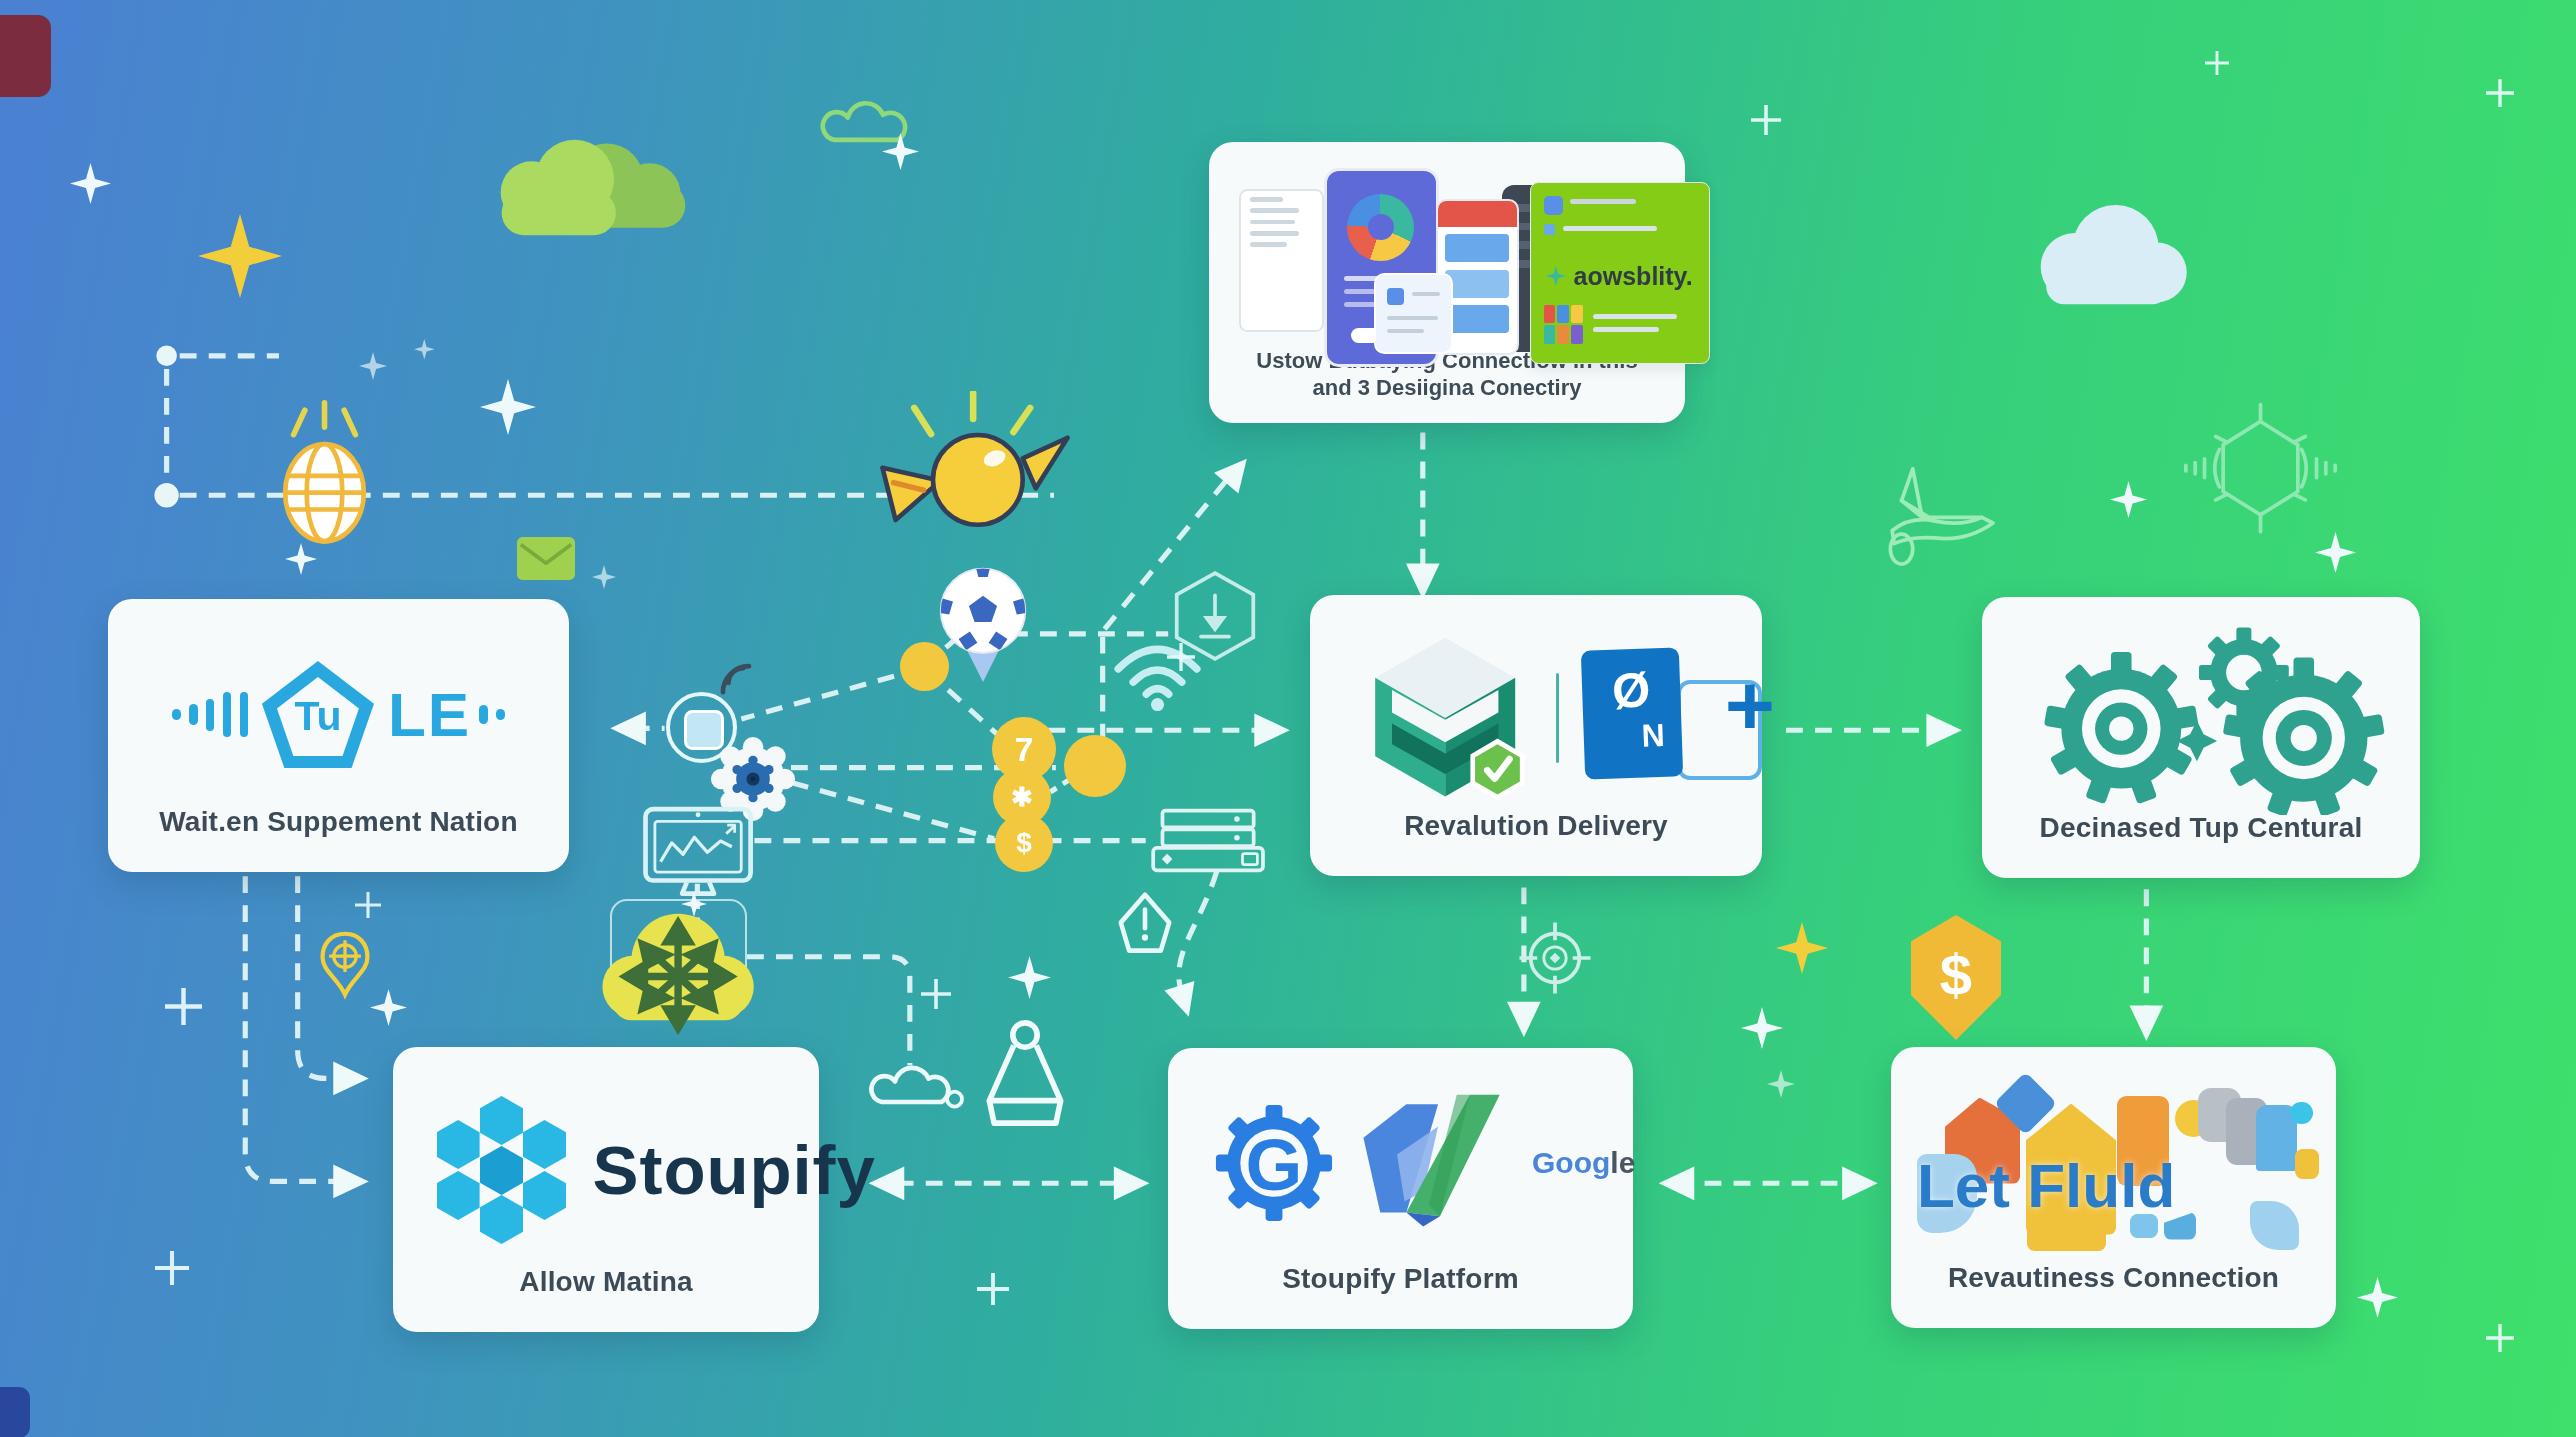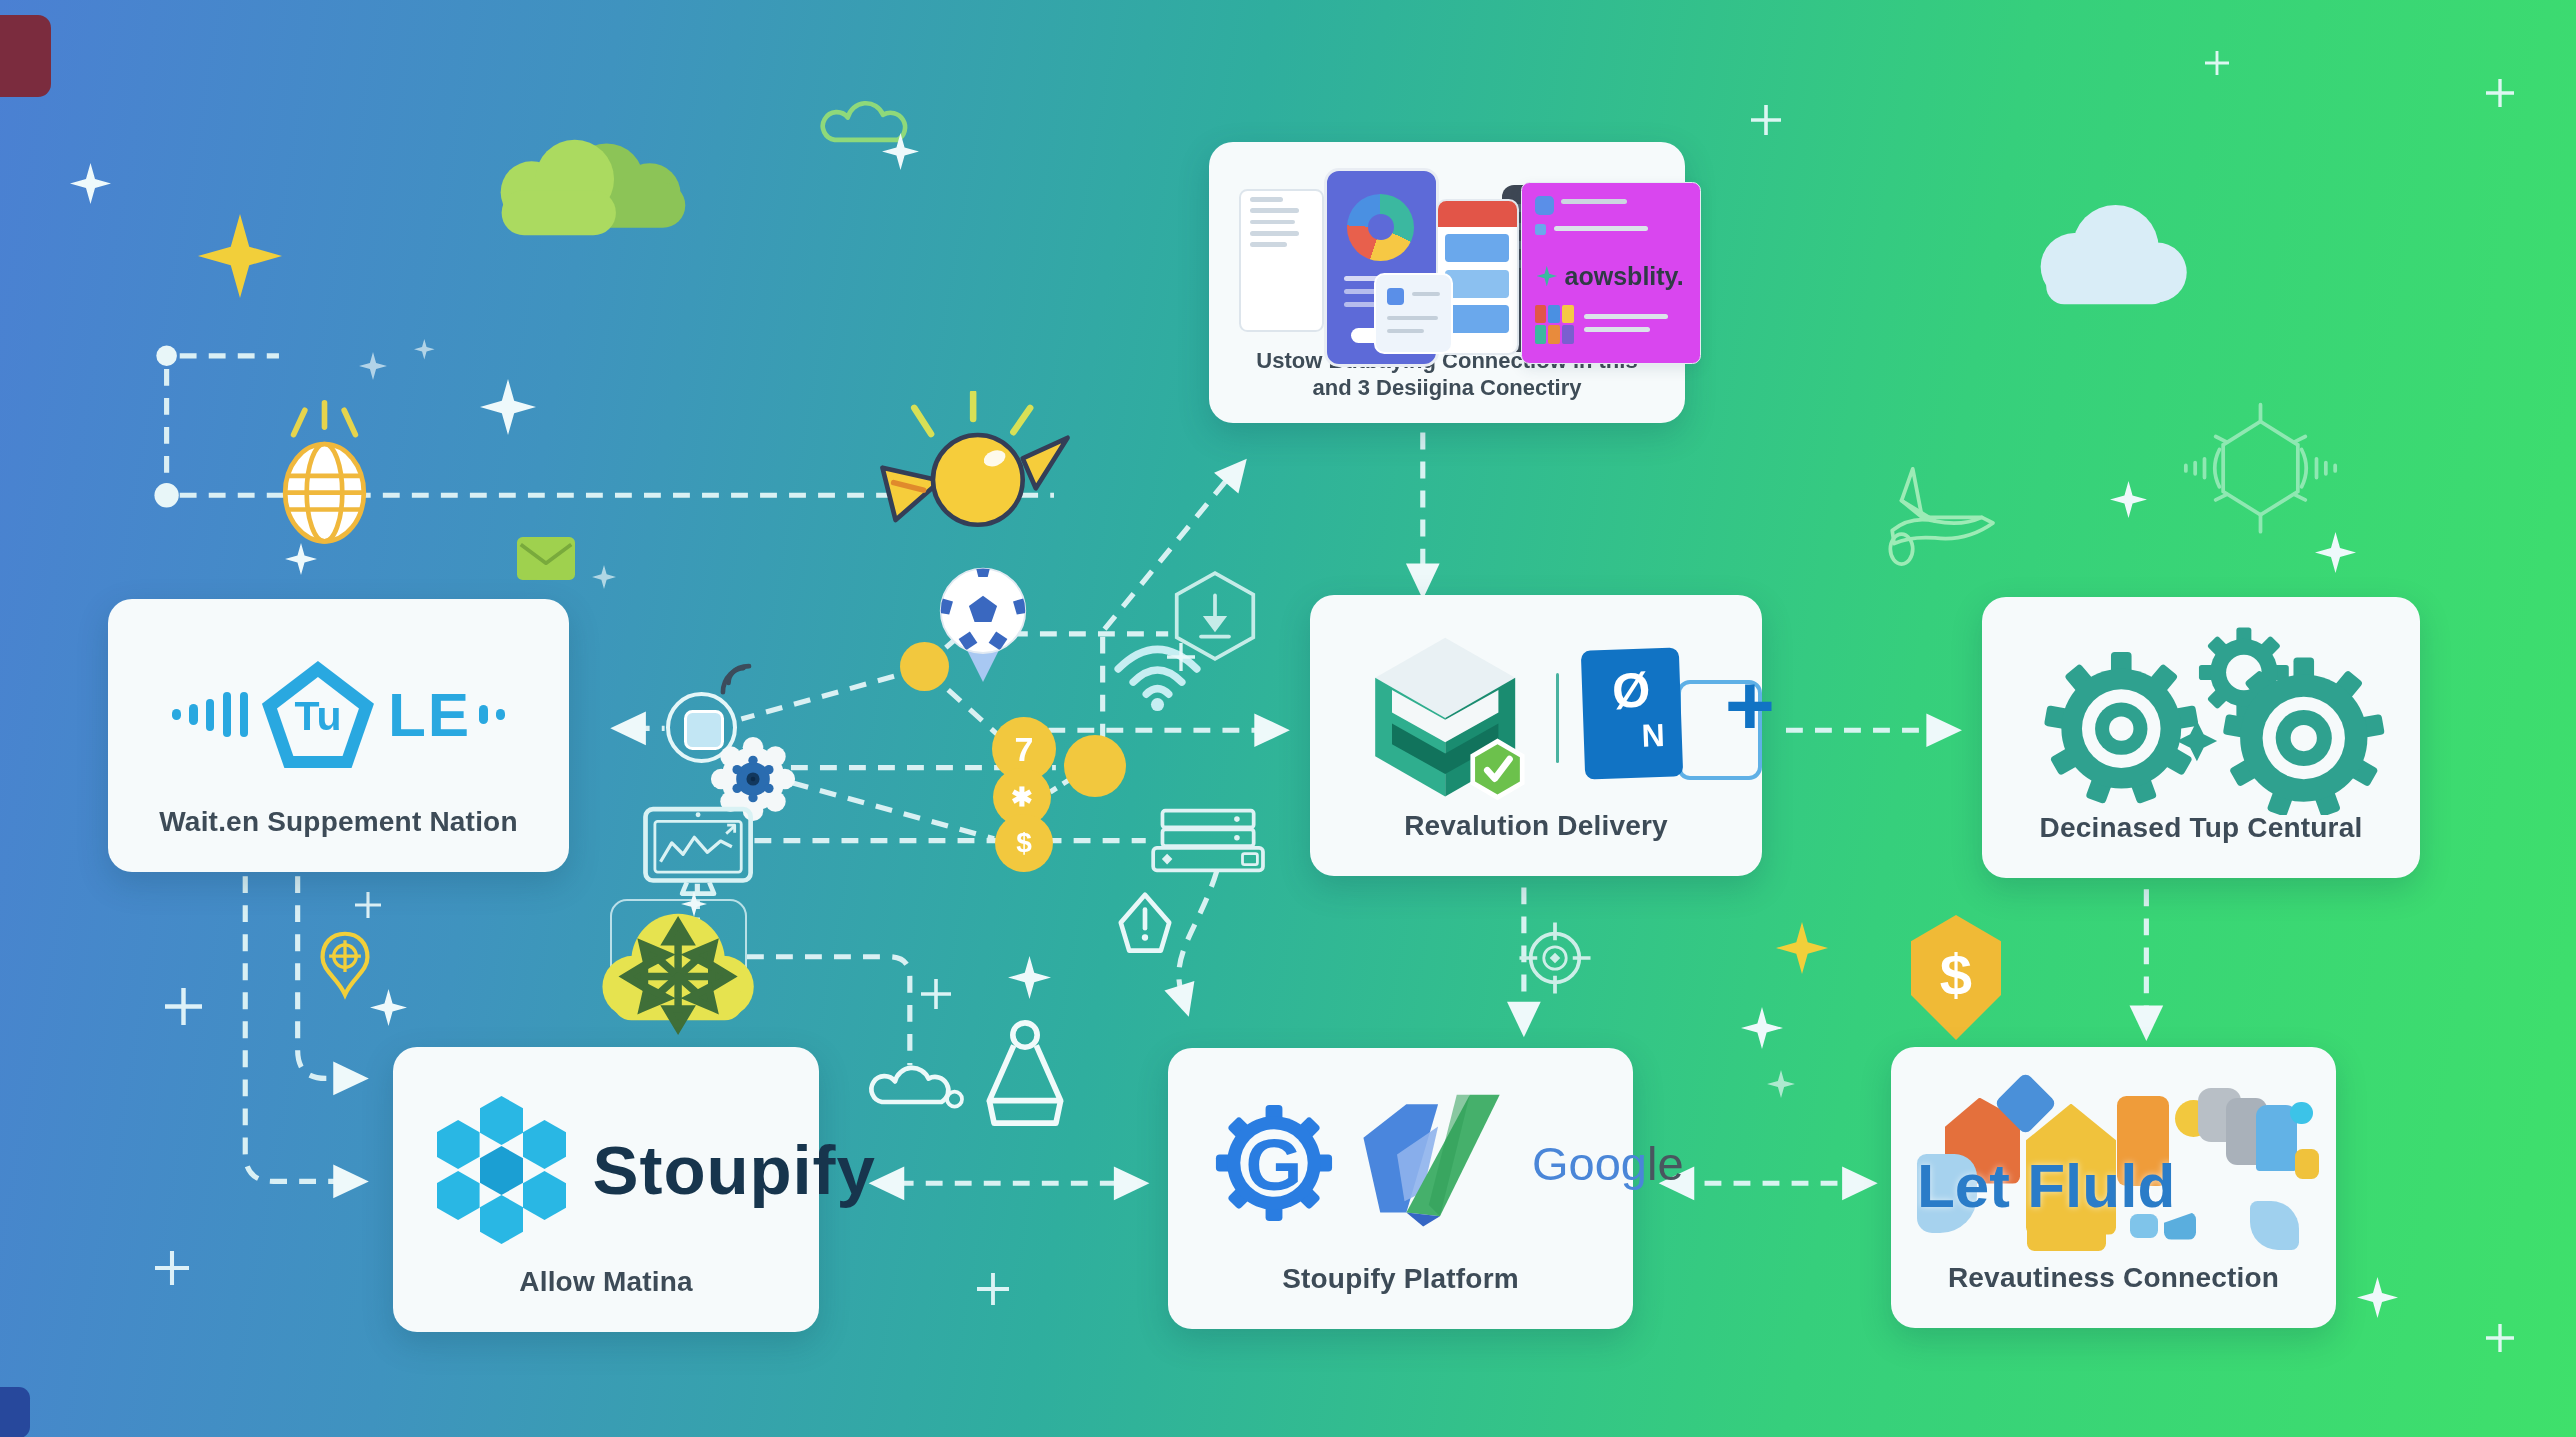--- a/index.html
+++ b/index.html
@@ -38,21 +38,21 @@
   
   .book{position:absolute;left:0;top:7.5px;width:98px;height:129px;background:#1173c4;border-radius:9.4px;transform:rotate(-2deg);display:flex;flex-direction:column;align-items:center;color:#fff}
   .book .sl{font-size:49px;font-weight:bold;margin-top:13px}
   .book .nn{font-size:32px;font-weight:bold;align-self:flex-end;margin-right:17px}
   .bracket{position:absolute;left:94px;top:39px;width:77px;height:92px;border:4.7px solid #5fb0e6;border-radius:13px}
   .plus-big{position:absolute;left:142px;top:15px;font-size:86px;font-weight:bold;color:#1173c4}
   
   .blob{position:absolute;border-radius:7.5px}
   .lf-text{position:absolute;left:0;top:82px;width:100%;font-size:62px;font-weight:bold;color:#2a7cc8;text-shadow:0 0 7.5px rgba(255,255,255,.65);z-index:2}
   
-  .google-word{font-size:47px;font-weight:400}
+  .google-word{font-size:30px;font-weight:700}
   .gw-a{color:#4a86d8}.gw-b{color:#49565f}
   
   .mock{position:absolute;left:22.5px;top:20.6px;width:431px;height:178px}
   .mbar{background:#cdd7e0;height:4.7px;border-radius:2.8px;margin:6.6px 9.4px}
   .cap2{position:absolute;left:0;width:100%;text-align:center;font-weight:700;color:#3e4c57;font-size:22px}
   .net{position:absolute;left:0;top:0;z-index:1}
   .z3{z-index:3}
 </style>
 </head>
 <body>
@@ -415,21 +415,21 @@
         <div style="margin:7.5px 7.5px 0;height:28px;background:#6aa8ec;border-radius:3.7px"></div>
         <div style="margin:7.5px 7.5px 0;height:28px;background:#8bc0f0;border-radius:3.7px"></div>
         <div style="margin:7.5px 7.5px 0;height:28px;background:#6aa8ec;border-radius:3.7px"></div>
       </div>
       <div class="abs" style="left:270px;top:22.5px;width:69px;height:167px;background:#3e4754;border-radius:12px;z-index:1">
         <div style="margin:19px 9.4px 0;height:7.5px;background:#566274;border-radius:3.7px"></div>
         <div style="margin:11.2px 9.4px 0;height:7.5px;background:#566274;border-radius:3.7px"></div>
         <div style="margin:11.2px 9.4px 0;height:7.5px;background:#566274;border-radius:3.7px"></div>
         <div style="margin:11.2px 9.4px 0;height:7.5px;background:#566274;border-radius:3.7px"></div>
       </div>
-      <div class="abs" style="left:289px;top:19px;width:178px;height:180px;background:#d946ef;border:1.9px solid #e6edf2;border-radius:8.4px;box-shadow:0 5.6px 13px rgba(40,70,90,.10);z-index:4">
+      <div class="abs" style="left:298px;top:19px;width:178px;height:180px;background:#84cc16;border:1.9px solid #e6edf2;border-radius:8.4px;box-shadow:0 5.6px 13px rgba(40,70,90,.10);z-index:4">
         <div style="position:absolute;left:13px;top:13px;width:19px;height:19px;background:#5a8fe8;border-radius:4.7px"></div>
         <div style="position:absolute;left:39px;top:16px;width:66px;height:5.6px;background:#ccd6e0;border-radius:2.8px"></div>
         <div style="position:absolute;left:13px;top:41px;width:11.2px;height:11.2px;background:#6aa8ec;border-radius:2.8px"></div>
         <div style="position:absolute;left:32px;top:43px;width:94px;height:5.6px;background:#dbe3ea;border-radius:2.8px"></div>
         <div style="position:absolute;left:15px;top:79px;display:flex;align-items:center;gap:7.5px">
           <div style="width:20.6px;height:20.6px;background:#3bb8a0;clip-path:polygon(50% 0%,61% 39%,100% 50%,61% 61%,50% 100%,39% 61%,0% 50%,39% 39%)"></div>
           <span style="font-size:25px;font-weight:bold;color:#2f3b45">aowsblity.</span>
         </div>
         <div style="position:absolute;left:13px;top:122px;width:39px;height:39px;display:grid;grid-template-columns:1fr 1fr 1fr;gap:2.8px">
           <div style="background:#e25548;border-radius:1.9px"></div>

